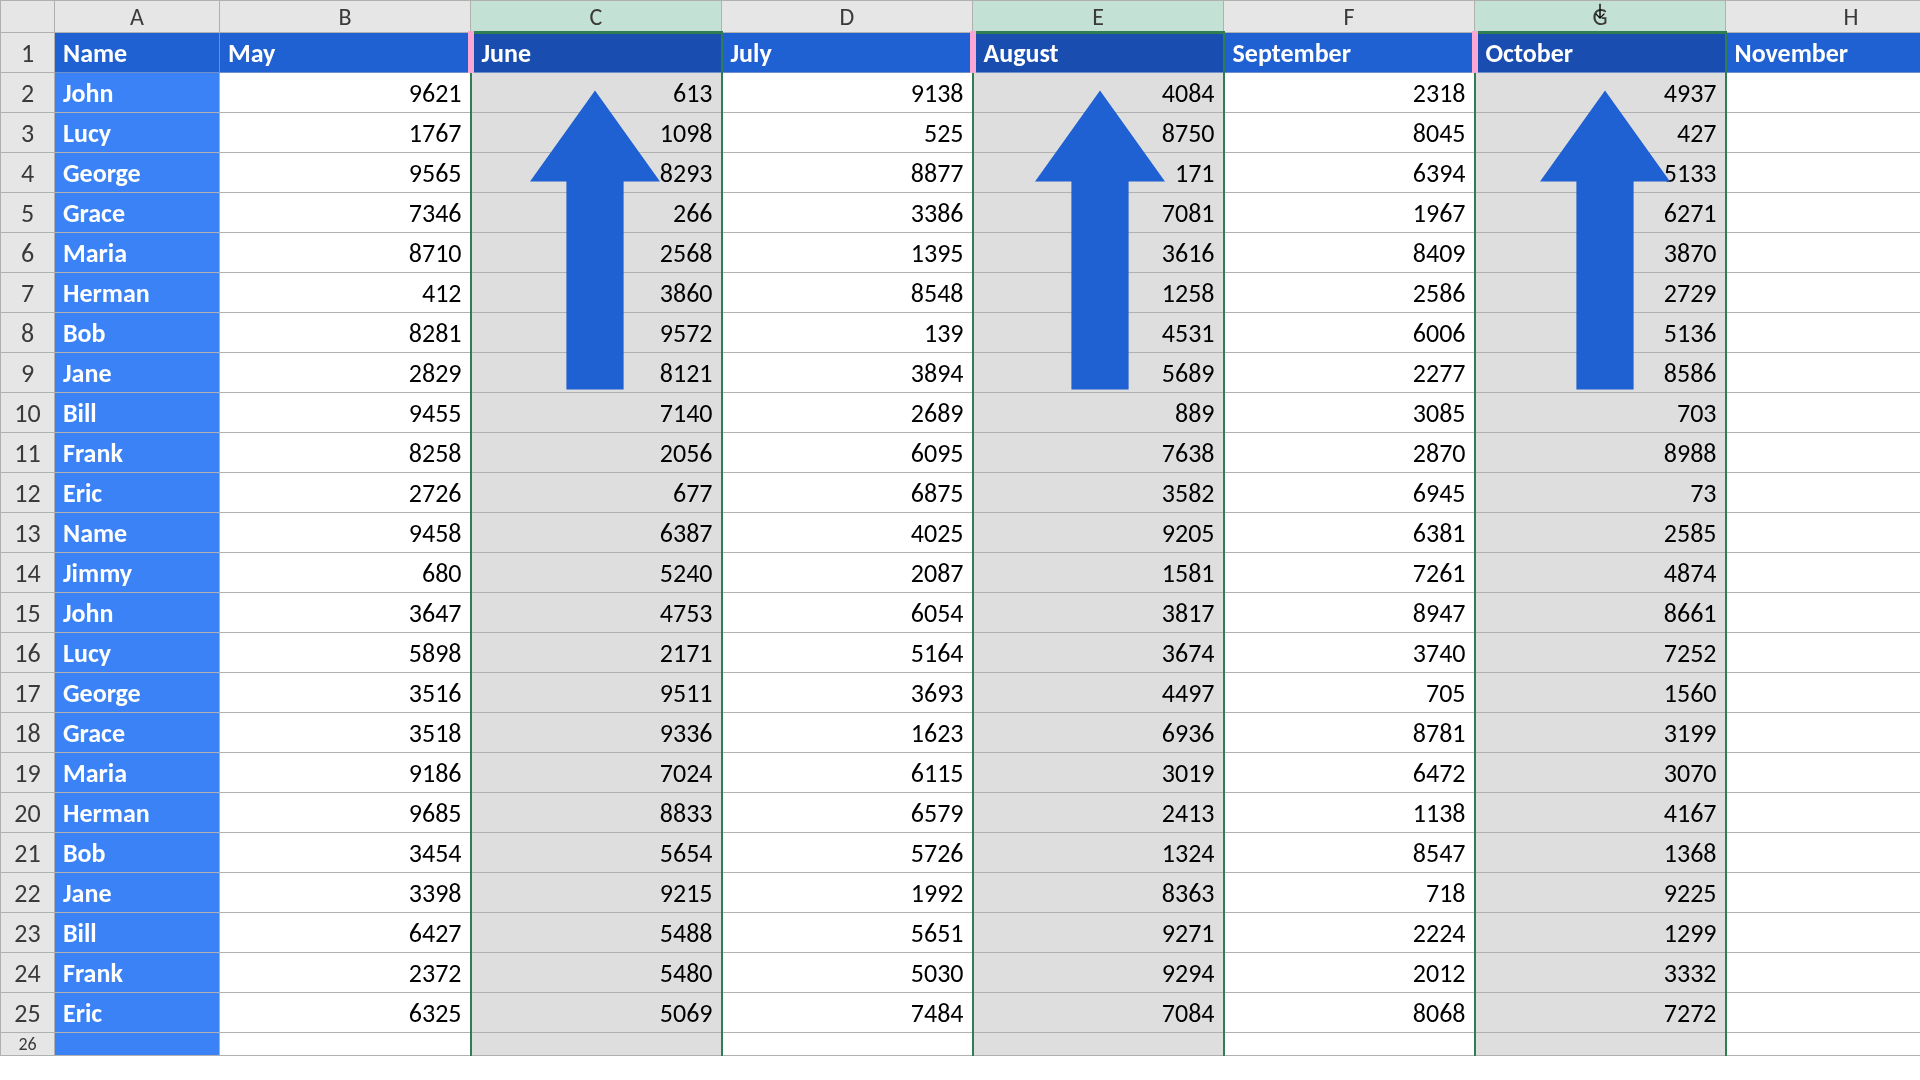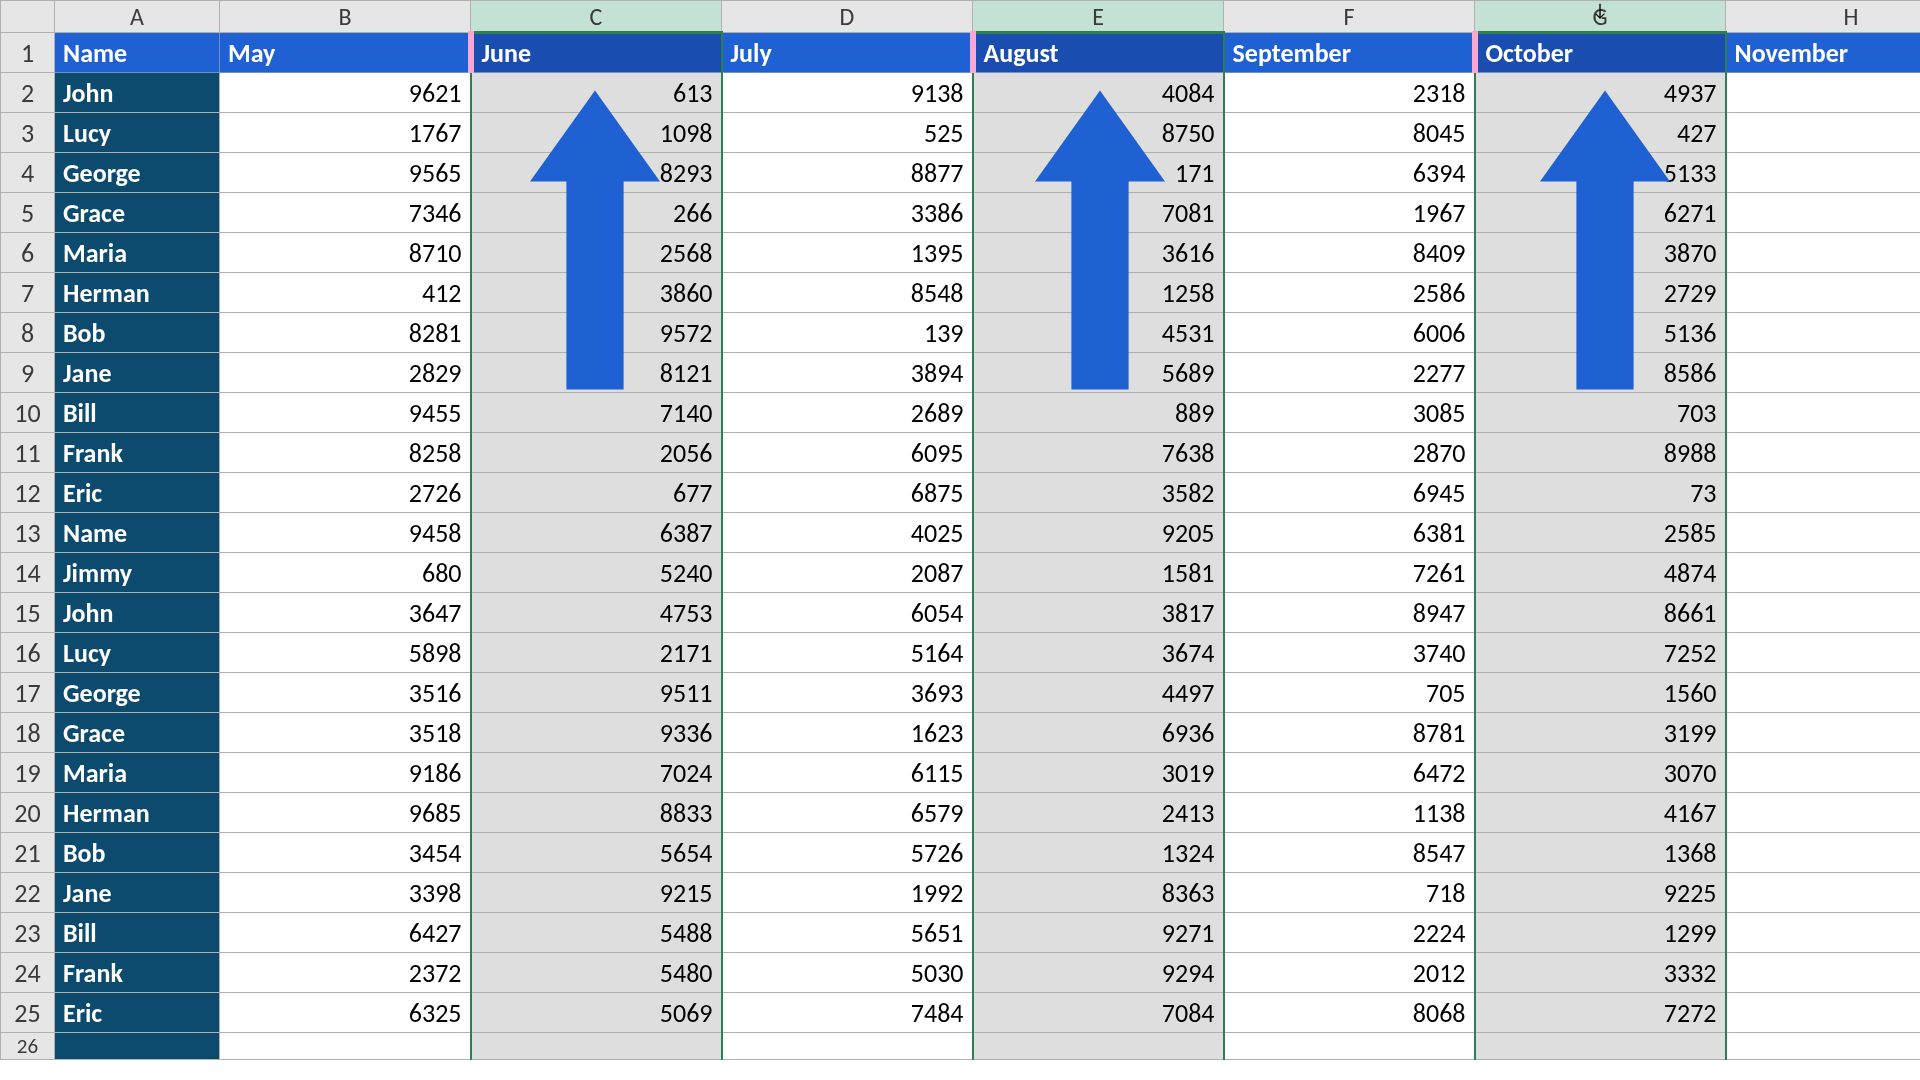--- a/index.html
+++ b/index.html
@@ -16,21 +16,21 @@
   tr.colhdr th.sel { background: #c3e1d4; border-bottom: 3px solid #2e7d53; }
   
   td.rowhdr { background: #e6e6e6; color: #3a3a3a; text-align: center; width: 54px; font-size: 22px; }
 
   
   tr.header td.cell { background: #1f60d2; color: #ffffff; font-weight: 700; text-align: left; padding: 0 8px; border-color: #6f8fc8; }
   tr.header td.cell.sel { background: #1a4db0; border-left: 6px solid #f9a8d4; border-right: 2px solid #2e7d53; }
 
   
   td.cell { padding: 0 8px; text-align: right; background: #ffffff; }
-  td.cell.name { background: #0c4a6e; color: #fff; font-weight: 700; text-align: left; }
+  td.cell.name { background: #3b82f6; color: #fff; font-weight: 700; text-align: left; }
   td.cell.sel { background: #dedede; border-left: 2px solid #2e7d53; border-right: 2px solid #2e7d53; }
 
   
   th.hdrG { position: relative; }
   .cursor-down {
     position: absolute;
     left: 50%;
     top: -2px;
     transform: translateX(-50%);
     font-size: 18px;
@@ -40,21 +40,21 @@
   
   .arrow {
     position: absolute;
     width: 130px;
     height: 300px;
     pointer-events: none;
   }
   .arrow svg { width: 100%; height: 100%; }
 
   
-  tr.half td { height: 18px; overflow: hidden; font-size: 21px; }
+  tr.half td { height: 18px; overflow: hidden; font-size: 18px; }
 
   
   col.cRow   { width: 54px; }
   col.cA     { width: 165px; }
   col.cWide  { width: 251px; }
 </style>
 </head>
 <body>
 
 <div class="sheet">

